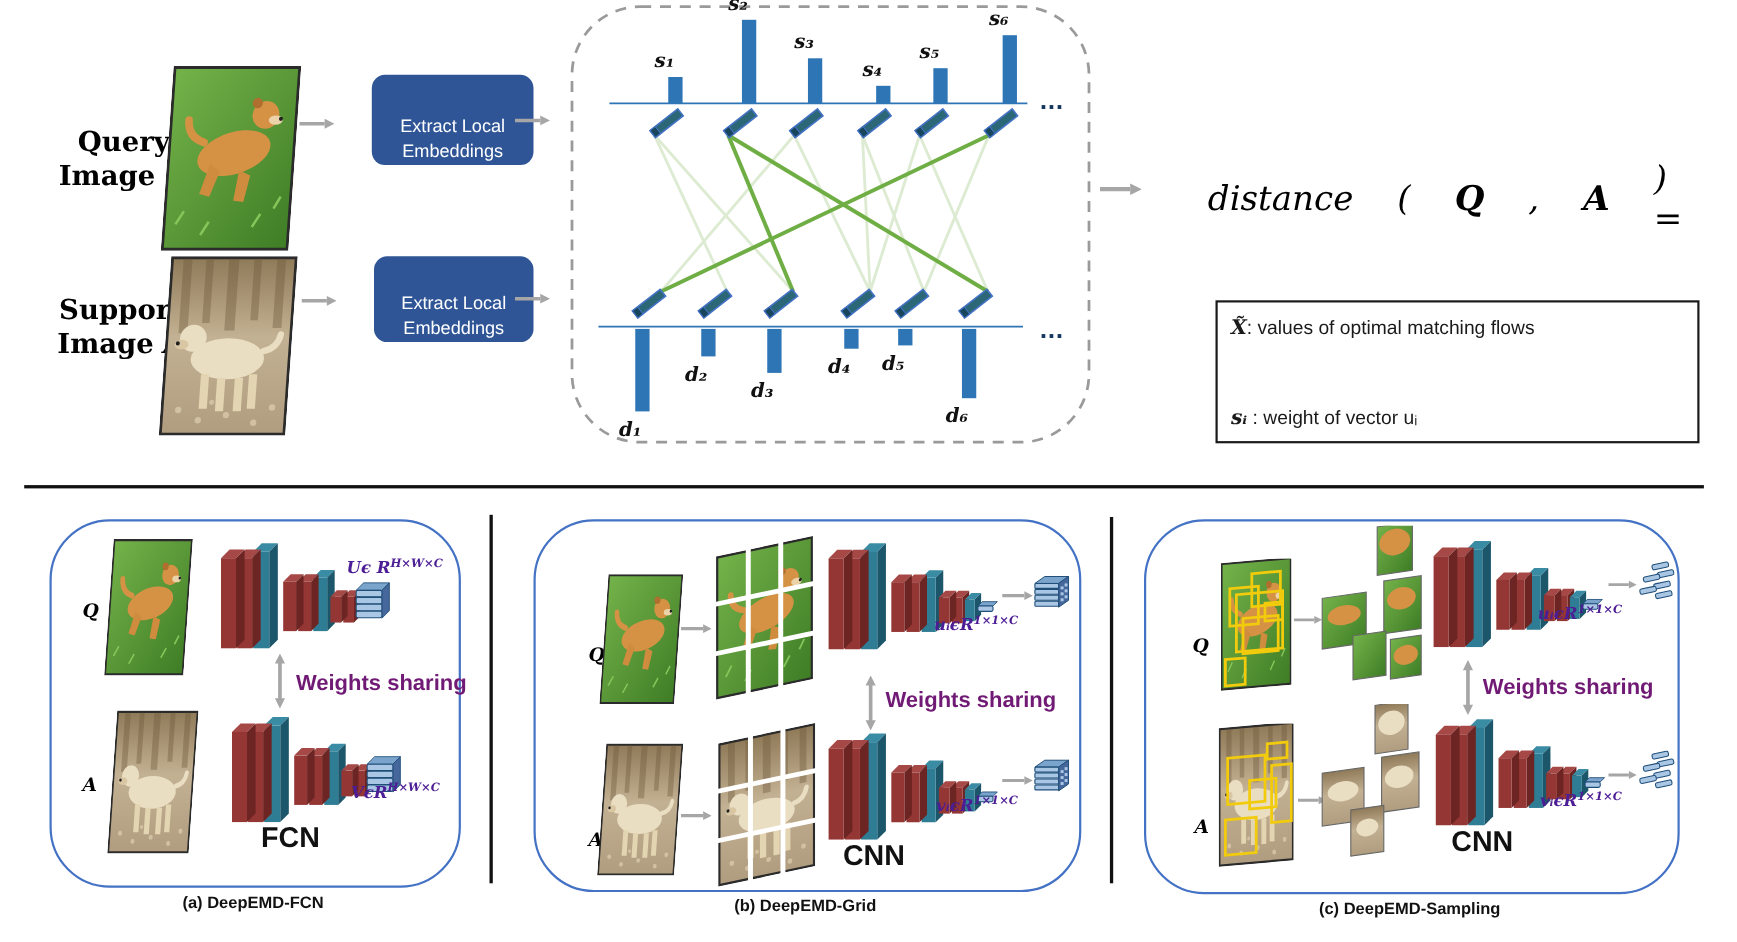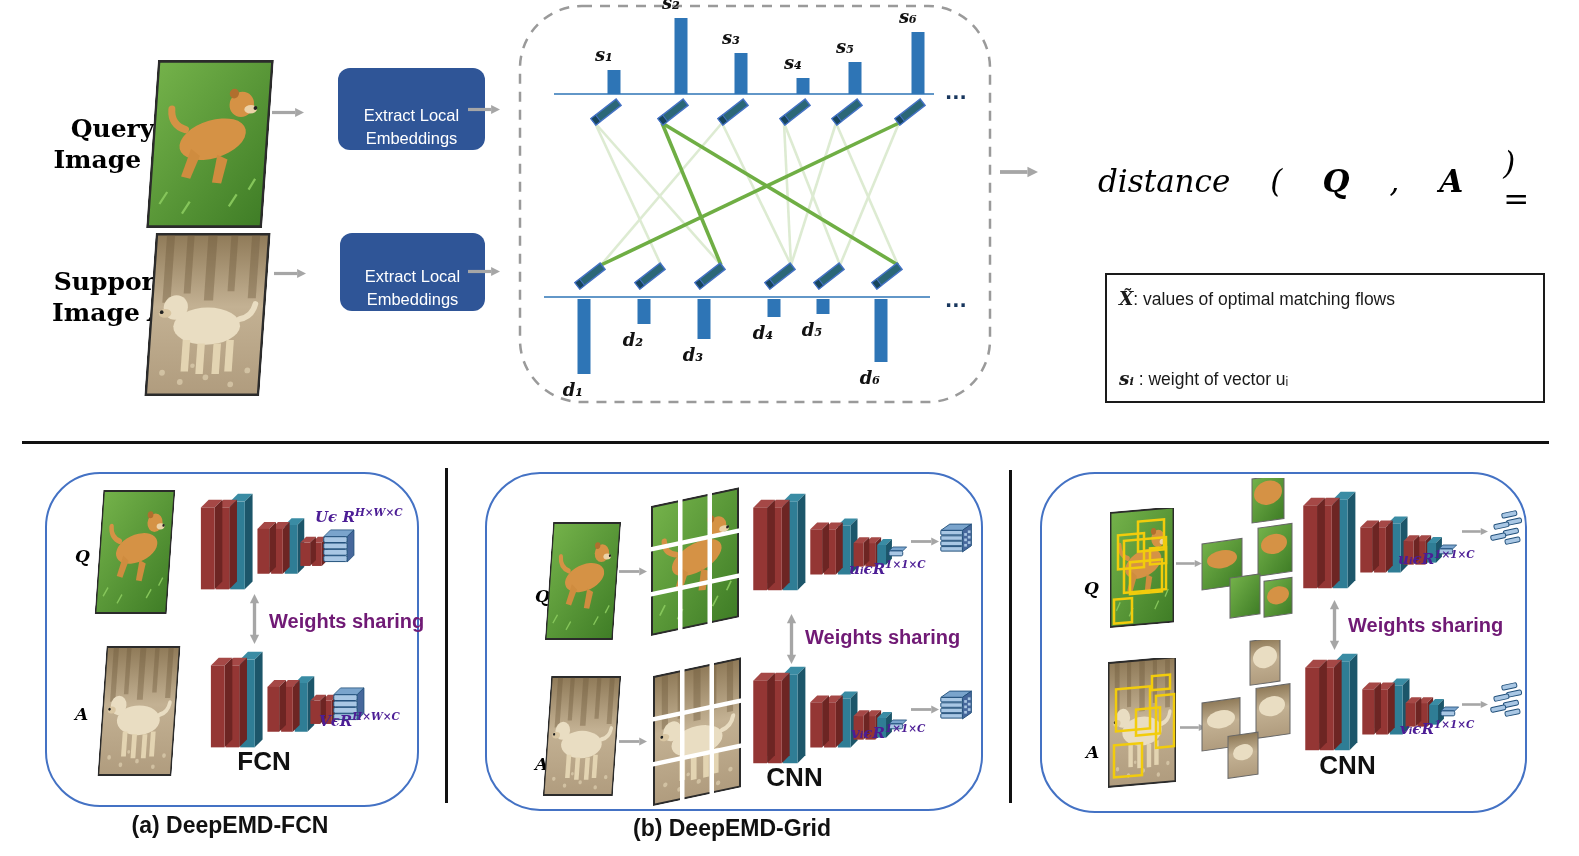--- a/index.html
+++ b/index.html
@@ -19,21 +19,21 @@
   .sum-block{display:flex;flex-direction:column;align-items:center;margin:0 8px 0 10px;}
   .sum-sym{font-size:52px;font-style:normal;line-height:48px;font-weight:bold;}
   .sum-sub{font-size:19px;font-style:italic;line-height:20px;}
   .legend-box{border:2px solid #1a1a1a;background:#fff;padding:10px 12px 8px 12px;
               display:flex;flex-direction:column;justify-content:space-between;}
   .leg-row{font-size:17.5px;line-height:27.5px;color:#1a1a1a;white-space:nowrap;}
   .leg-sym{font-family:"DejaVu Serif",serif;font-weight:bold;font-style:italic;font-size:18.5px;}
   .divider{background:#111;}
   .vdivider{background:#111;}
   .panel{border:2px solid #4472C4;border-radius:55px;background:#fff;}
-  .caption{font-size:23px;font-weight:bold;text-align:center;color:#111;}
+  .caption{font-size:15px;font-weight:bold;text-align:center;color:#111;}
   .qa-label{font-family:"DejaVu Serif",serif;font-weight:bold;font-style:italic;
             font-size:17px;color:#000;}
   .net-label{font-size:26px;font-weight:bold;color:#111;}
   .ws-label{font-size:20px;font-weight:bold;color:#701a75;white-space:nowrap;}
   .feat{font-family:"DejaVu Serif",serif;font-weight:bold;font-style:italic;
         font-size:15px;color:#4c1d95;white-space:nowrap;}
   .feat sup{font-size:10.5px;}
   .skew-photo{transform:skewX(-4deg);}
   .mlabel{font-family:"DejaVu Serif",serif;font-weight:bold;font-style:italic;
           font-size:18px;fill:#111;}
@@ -518,14 +518,15 @@
       </svg>
     <svg class="abs" style="left:420px;top:225px;" width="26" height="11">
         <use href="#arr" width="26" height="11"></use>
       </svg>
     <svg class="abs" style="left:444px;top:208px;" width="38" height="36">
         <use href="#cubescatter" width="38" height="36"></use>
       </svg>
     <div class="feat abs" style="left:358px;top:244px;"><span>vᵢϵR</span><sup>1×1×C</sup></div>
     <div class="net-label abs" style="left:258px;top:276px;width:95px;text-align:center;">CNN</div>
   </div>
+  <div class="caption abs" style="left:1040px;top:818px;width:483px;">(c) DeepEMD-Sampling</div>
 
 </div>
 
 </body></html>

